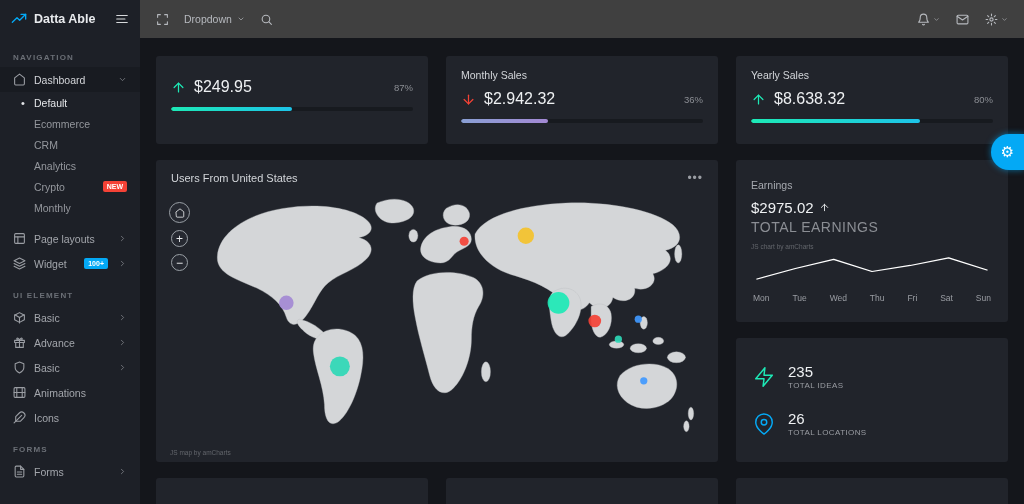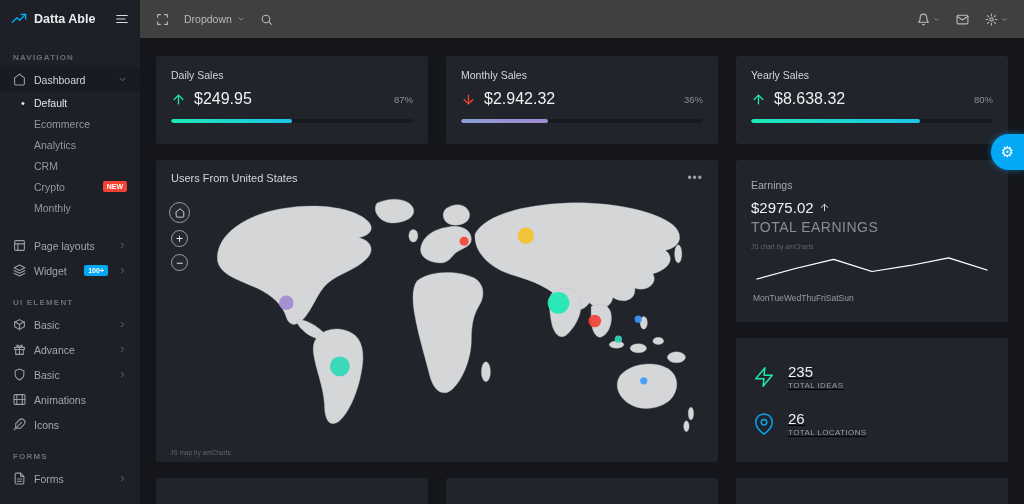--- a/index.html
+++ b/index.html
@@ -62,25 +62,25 @@
   .attribution { position:absolute; left:14px; bottom:6px; font-size:6.5px; color:#63666c; }
 
   
   .earn { grid-column:3; grid-row:2; padding:19px 15px; display:flex; flex-direction:column; }
   .earn-title { font-size:10.5px; color:#a6a9af; }
   .earn-val-row { display:flex; align-items:center; gap:5px; margin-top:8px; }
   .earn-val { font-size:15px; color:#eef0f2; }
   .earn-sub { font-size:14px; color:#8b8e94; letter-spacing:0.5px; margin-top:3px; }
   .earn-attr { font-size:6.5px; color:#63666c; margin-top:8px; }
   .earn-chart { flex:1; width:100%; margin-top:2px; }
-  .earn-days { display:flex; font-size:8.5px; color:#9a9da3; padding:2px 2px 0; }
+  .earn-days { display:flex; justify-content:space-between; font-size:8.5px; color:#9a9da3; padding:2px 2px 0; }
 
   
   .counters { grid-column:3; grid-row:3; padding:15px 17px; display:flex; flex-direction:column; justify-content:space-around; }
-  .counter-row { display:flex; align-items:center; gap:13px;text-decoration:underline; }
+  .counter-row { display:flex; align-items:center; gap:13px; }
   .counter-ico { width:22px; height:22px; display:flex; }
   .counter-val { font-size:15px; color:#eef0f2; line-height:1.15; }
   .counter-lab { font-size:8px; color:#9a9da3; letter-spacing:0.4px; }
 
   .sliver { grid-row:4; }
 
   
   .float-cfg { position:absolute; right:0; top:134px; width:33px; height:36px; background:#04a9f5;
     border-radius:18px 0 0 18px; display:flex; align-items:center; justify-content:center;
     color:#fff; font-size:15px; cursor:pointer; z-index:5; box-shadow:0 0 6px rgba(4,169,245,.6); }
@@ -127,34 +127,34 @@
     </div>
 
     <div class="sub-item active">
       <span class="bullet">•</span>
       <span>Default</span>
     </div>
     <div class="sub-item">
       <span>Ecommerce</span>
     </div>
     <div class="sub-item">
+      <span>CRM</span>
+    </div>
+    <div class="sub-item">
       <span>Analytics</span>
-    </div>
-    <div class="sub-item">
-      <span>CRM</span>
     </div>
     <div class="sub-item">
       <span>Crypto</span>
       <span class="badge red">NEW</span>
     </div>
     <div class="sub-item">
       <span>Monthly</span>
     </div>
 
-    <div class="nav-item" style="margin-top:15px">
+    <div class="nav-item" style="margin-top:8px">
       <span class="ico">
         <svg class="fi" viewBox="0 0 24 24">
             <rect x="3" y="3" width="18" height="18" rx="2"></rect>
             <line x1="3" y1="9" x2="21" y2="9"></line>
             <line x1="9" y1="21" x2="9" y2="9"></line>
           </svg>
       </span>
       <span>Page layouts</span>
       <span class="chev">
         <svg class="fi" viewBox="0 0 24 24" style="width:9px;height:9px">
@@ -319,21 +319,20 @@
               <polyline points="6 9 12 15 18 9"></polyline>
             </svg>
         </span>
       </span>
     </header>
 
     <div class="content">
       <div class="grid">
 
         <div class="card stat">
-          <div class="stat-title">Daily Sales</div>
           <div class="stat-mid">
             <span style="width:15px;height:15px;color:#1de9b6;display:flex">
               <svg class="fi" viewBox="0 0 24 24">
                   <line x1="12" y1="19" x2="12" y2="5"></line>
                   <polyline points="5 12 12 5 19 12"></polyline>
                 </svg>
             </span>
             <span class="stat-val">$249.95</span>
             <span class="stat-pct">87%</span>
           </div>

